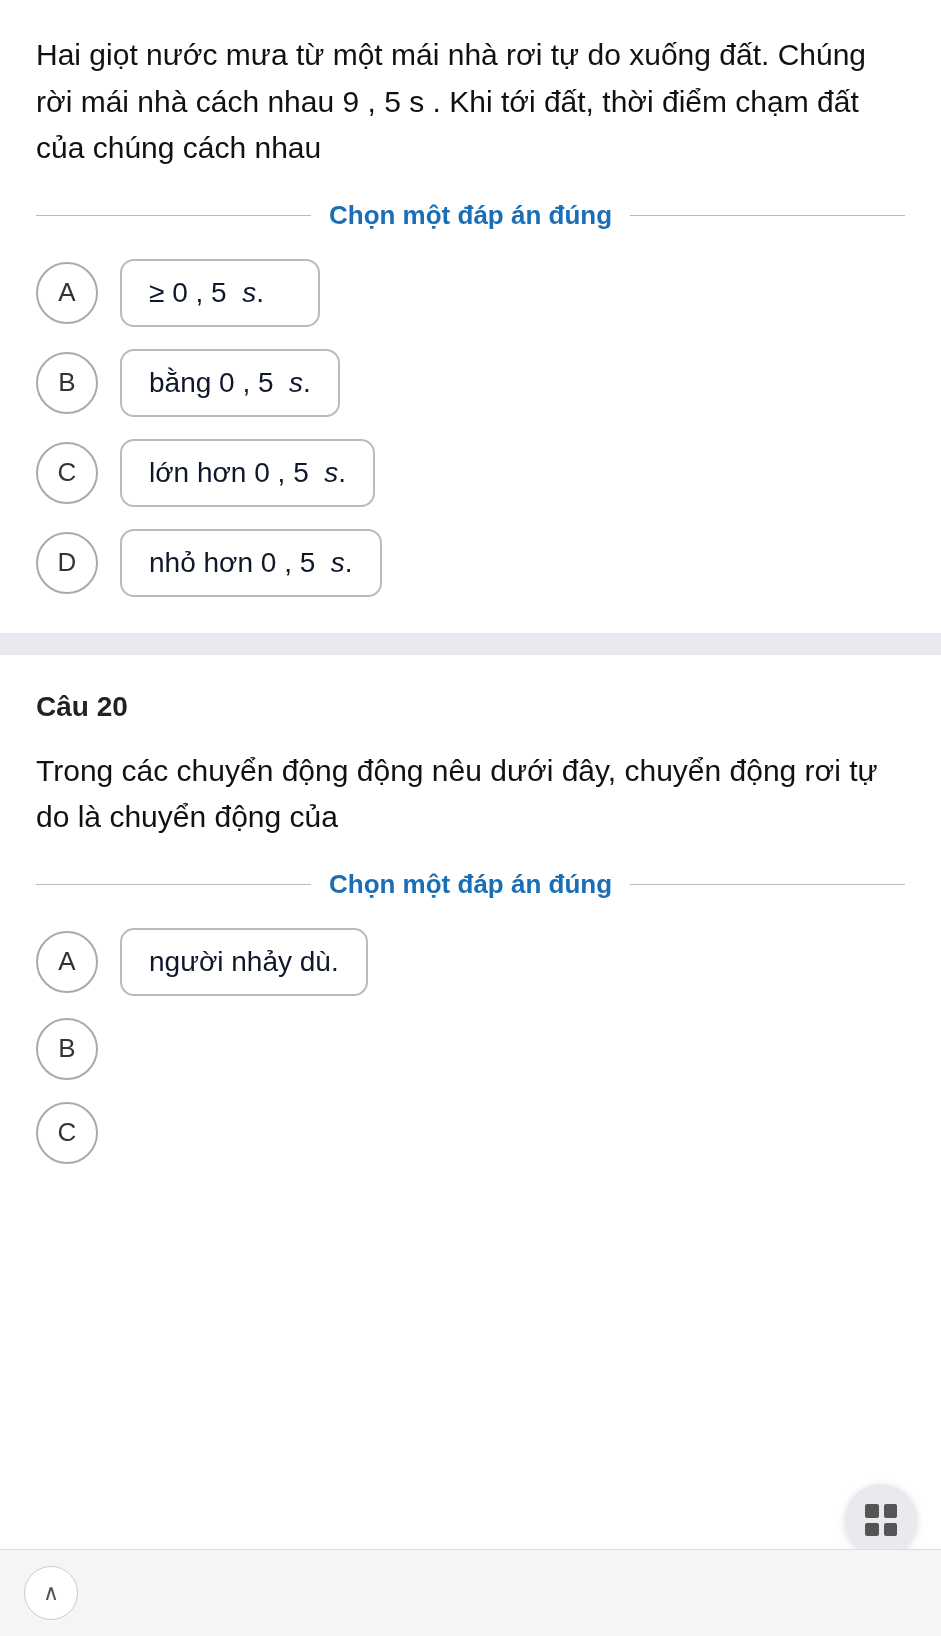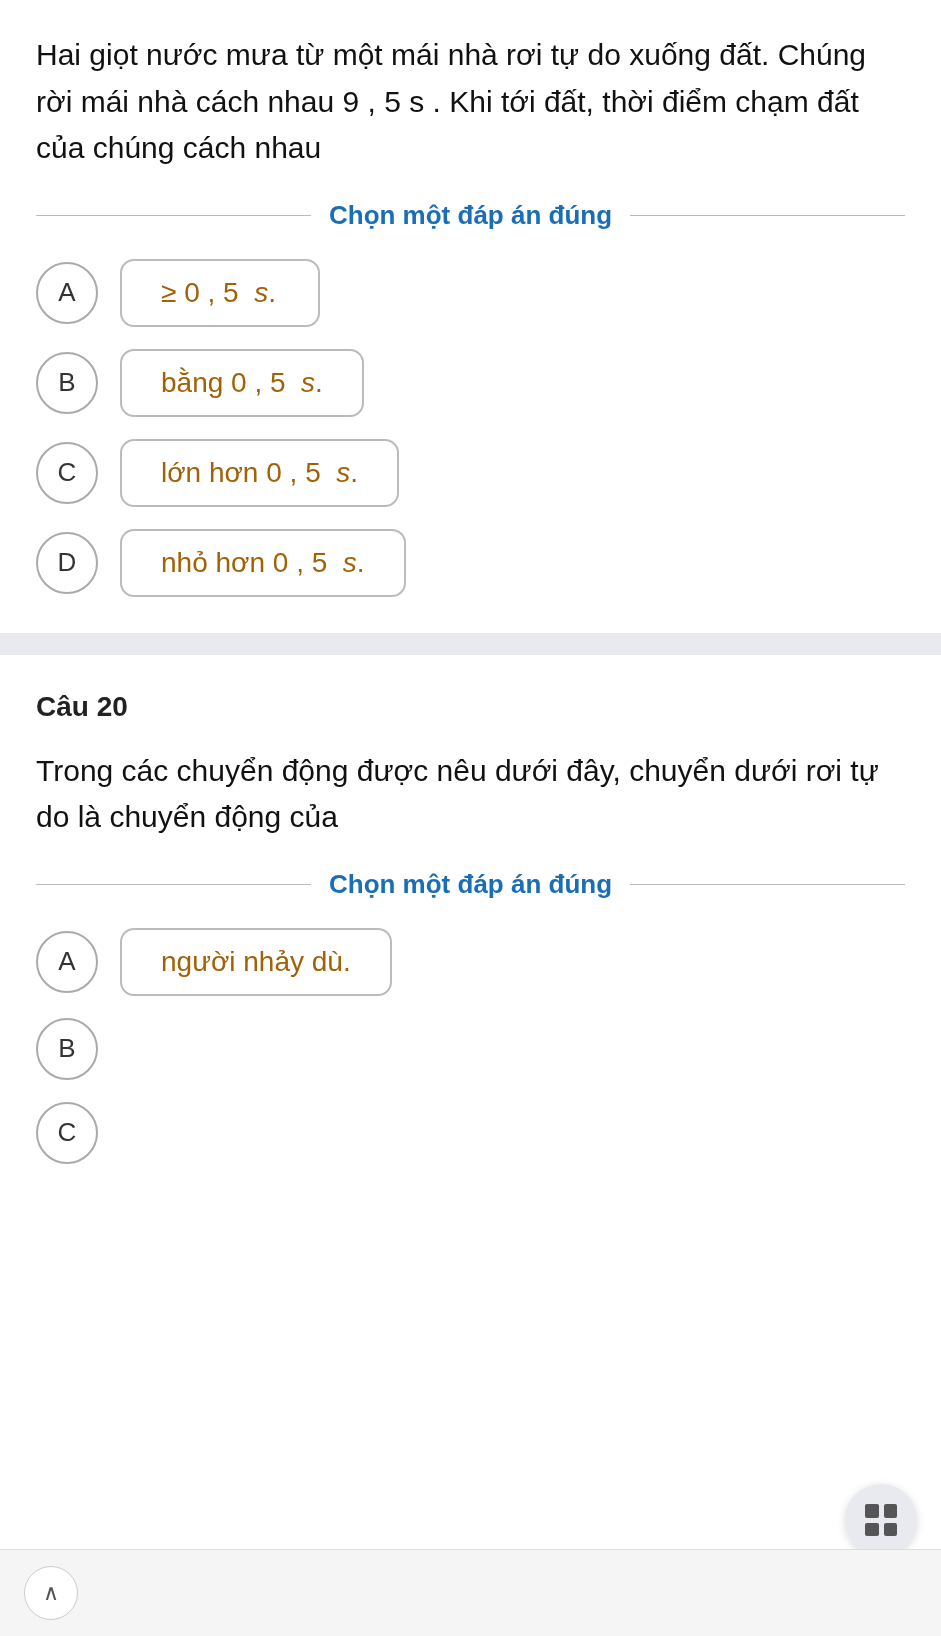--- a/index.html
+++ b/index.html
@@ -60,23 +60,23 @@
       font-size: 26px;
       font-weight: 500;
       color: #333;
       flex-shrink: 0;
       background: #fff;
       cursor: pointer;
     }
     .option-box {
       border: 2px solid #bbb;
       border-radius: 14px;
-      padding: 16px 39px;
+      padding: 16px 27px;
       font-size: 28px;
-      color: #a16207;
+      color: #0f172a;
       background: #fff;
       min-width: 200px;
       cursor: pointer;
     }
     .separator-block {
       background: #e8eaf0;
       height: 22px;
       width: 100%;
     }
     .question-number {
@@ -173,21 +173,21 @@
       <div class="option-box">nhỏ hơn 0 , 5 &nbsp;<span class="math-italic">s</span>.</div>
     </div>
 
   </div>
 </div>
 
 <div class="separator-block"></div>
 
 <div class="question-block" style="padding-top:36px;">
   <p class="question-number">Câu 20</p>
-  <p class="question-text">Trong các chuyển động được nêu dưới đây, chuyển dưới rơi tự do là chuyển động của</p>
+  <p class="question-text">Trong các chuyển động động nêu dưới đây, chuyển động rơi tự do là chuyển động của</p>
 
   <div class="divider-row">
     <div class="divider-line"></div>
     <span class="divider-label">Chọn một đáp án đúng</span>
     <div class="divider-line"></div>
   </div>
 
   <div class="options-list">
 
     <div class="option-row">

